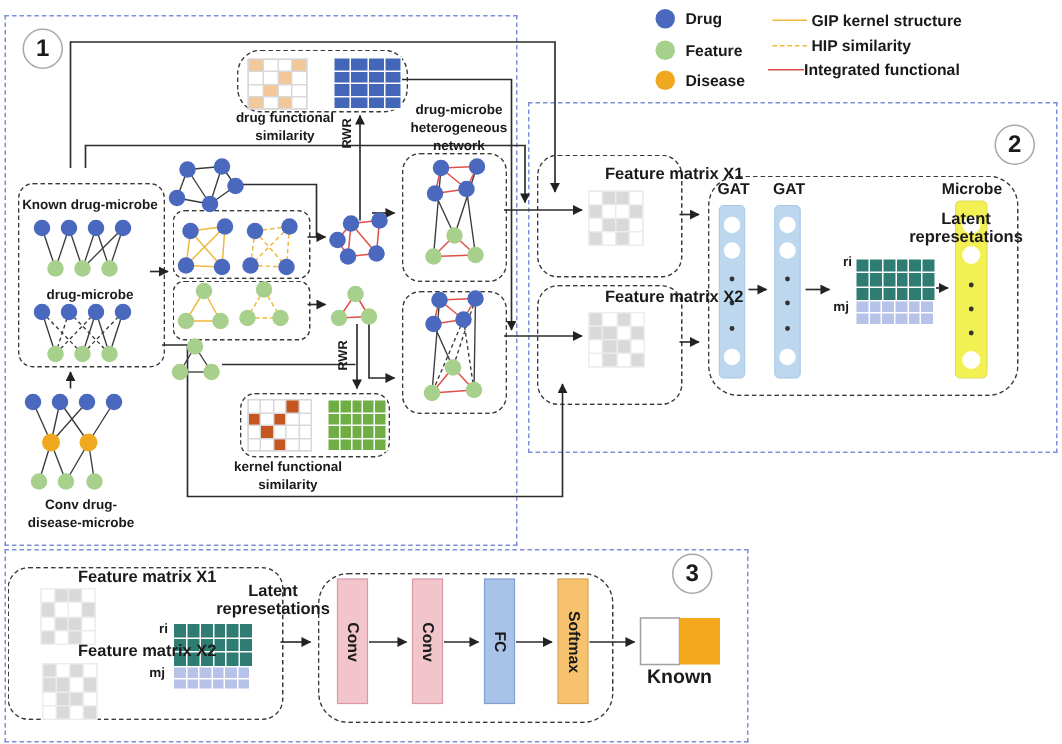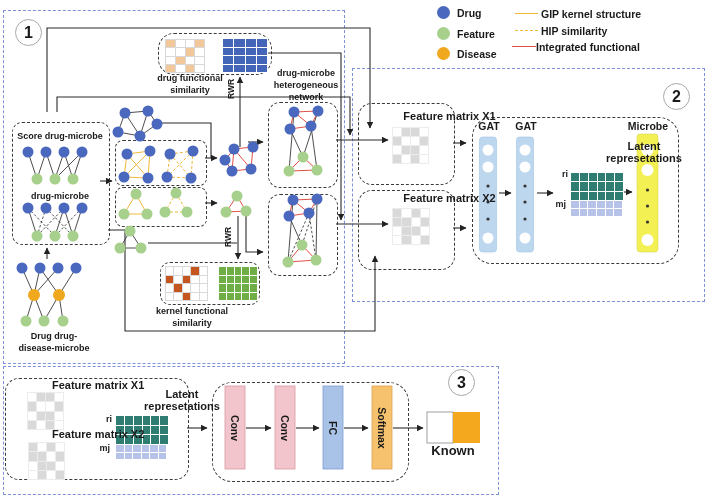--- a/index.html
+++ b/index.html
@@ -614,23 +614,23 @@
     <div class="legdot" style="left:437px;top:47px;background:#f0a81f;"></div>
     <div class="leglbl" style="left:457px;top:48px;">Disease</div>
     <div class="legline" style="left:515px;top:13px;width:23px;border-top:1.5px solid #f0b93c;"></div>
     <div class="leglbl" style="left:541px;top:8px;">GIP kernel structure</div>
     <div class="legline" style="left:515px;top:30px;width:23px;border-top:1.5px dashed #f0b93c;"></div>
     <div class="leglbl" style="left:541px;top:25px;">HIP similarity</div>
     <div class="legline" style="left:512px;top:46px;width:24px;border-top:1.5px solid #e05048;"></div>
     <div class="leglbl" style="left:536px;top:41px;">Integrated functional</div>
   </div>
 
-  <div class="lbl" style="left:14px;top:131px;width:92px;">Score drug-microbe</div>
+  <div class="lbl" style="left:14px;top:131px;width:92px;">Known drug-microbe</div>
   <div class="lbl" style="left:14px;top:191px;width:92px;">drug-microbe</div>
-  <div class="lbl" style="left:10px;top:331px;width:88px;">Drug drug-</div>
+  <div class="lbl" style="left:10px;top:331px;width:88px;">Conv drug-</div>
   <div class="lbl" style="left:10px;top:343px;width:88px;">disease-microbe</div>
   <div class="lbl" style="left:146px;top:73px;width:88px;">drug functional</div>
   <div class="lbl" style="left:146px;top:85px;width:88px;">similarity</div>
   <div class="lbl" style="left:262px;top:68px;width:88px;">drug-microbe</div>
   <div class="lbl" style="left:262px;top:80px;width:88px;">heterogeneous</div>
   <div class="lbl" style="left:262px;top:92px;width:88px;">network</div>
   <div class="lbl" style="left:142px;top:306px;width:100px;">kernel functional</div>
   <div class="lbl" style="left:142px;top:318px;width:100px;">similarity</div>
   <div class="vlabel" style="left:211px;top:84px;width:40px;">RWR</div>
   <div class="vlabel" style="left:208px;top:232px;width:40px;">RWR</div>

